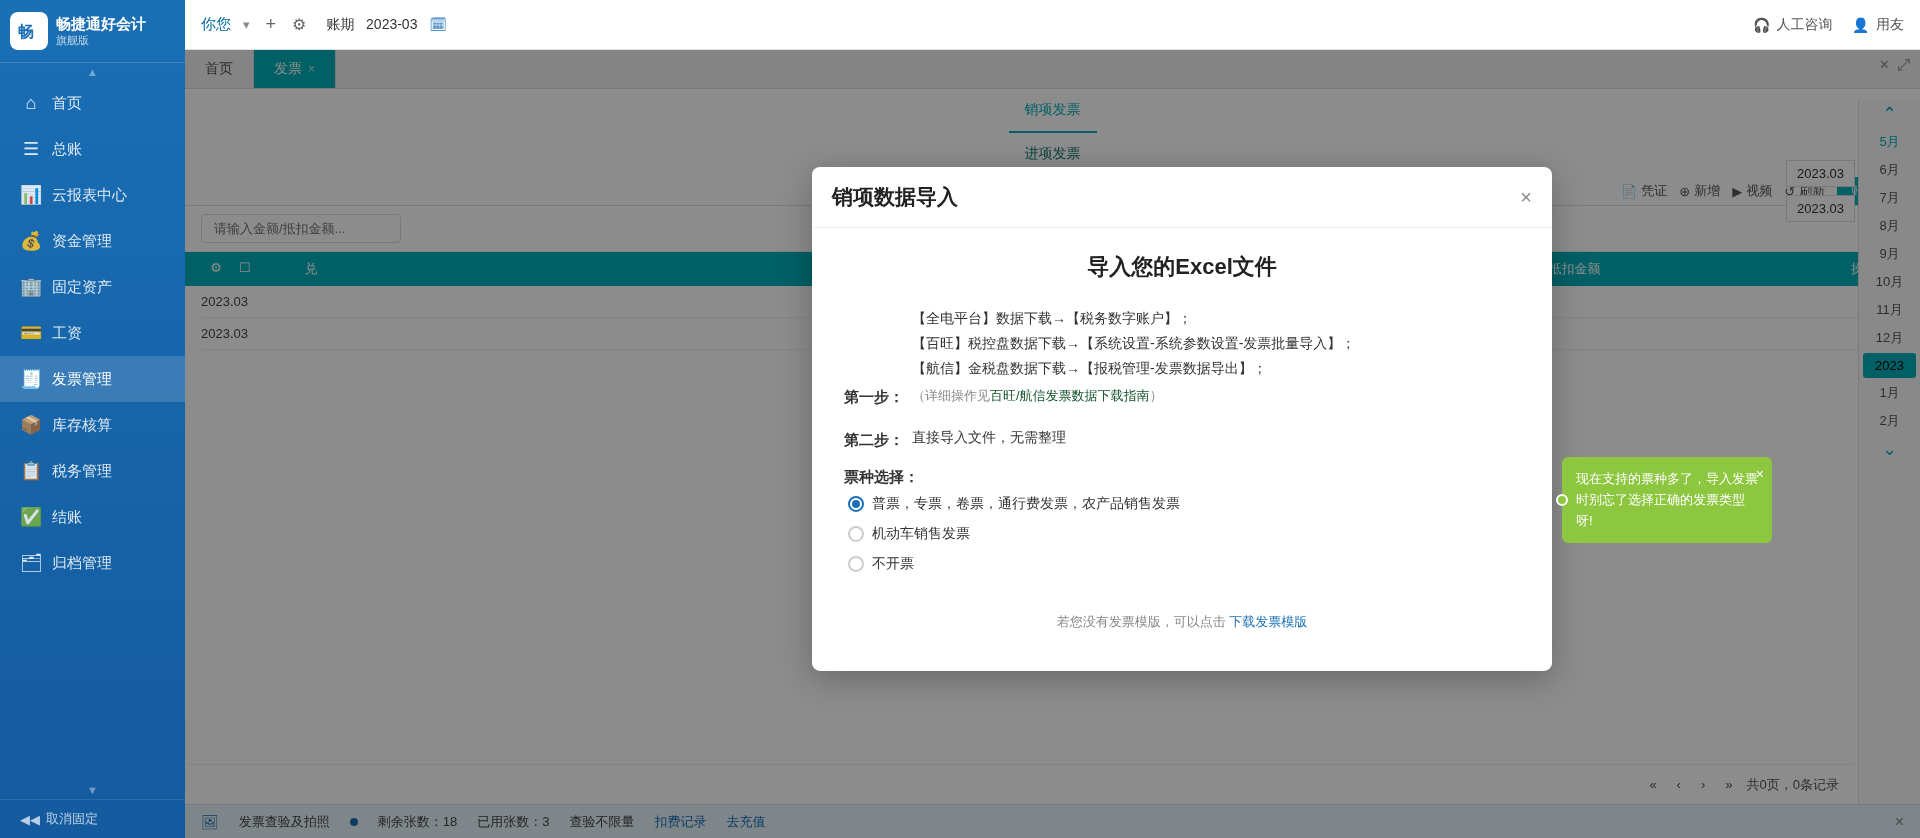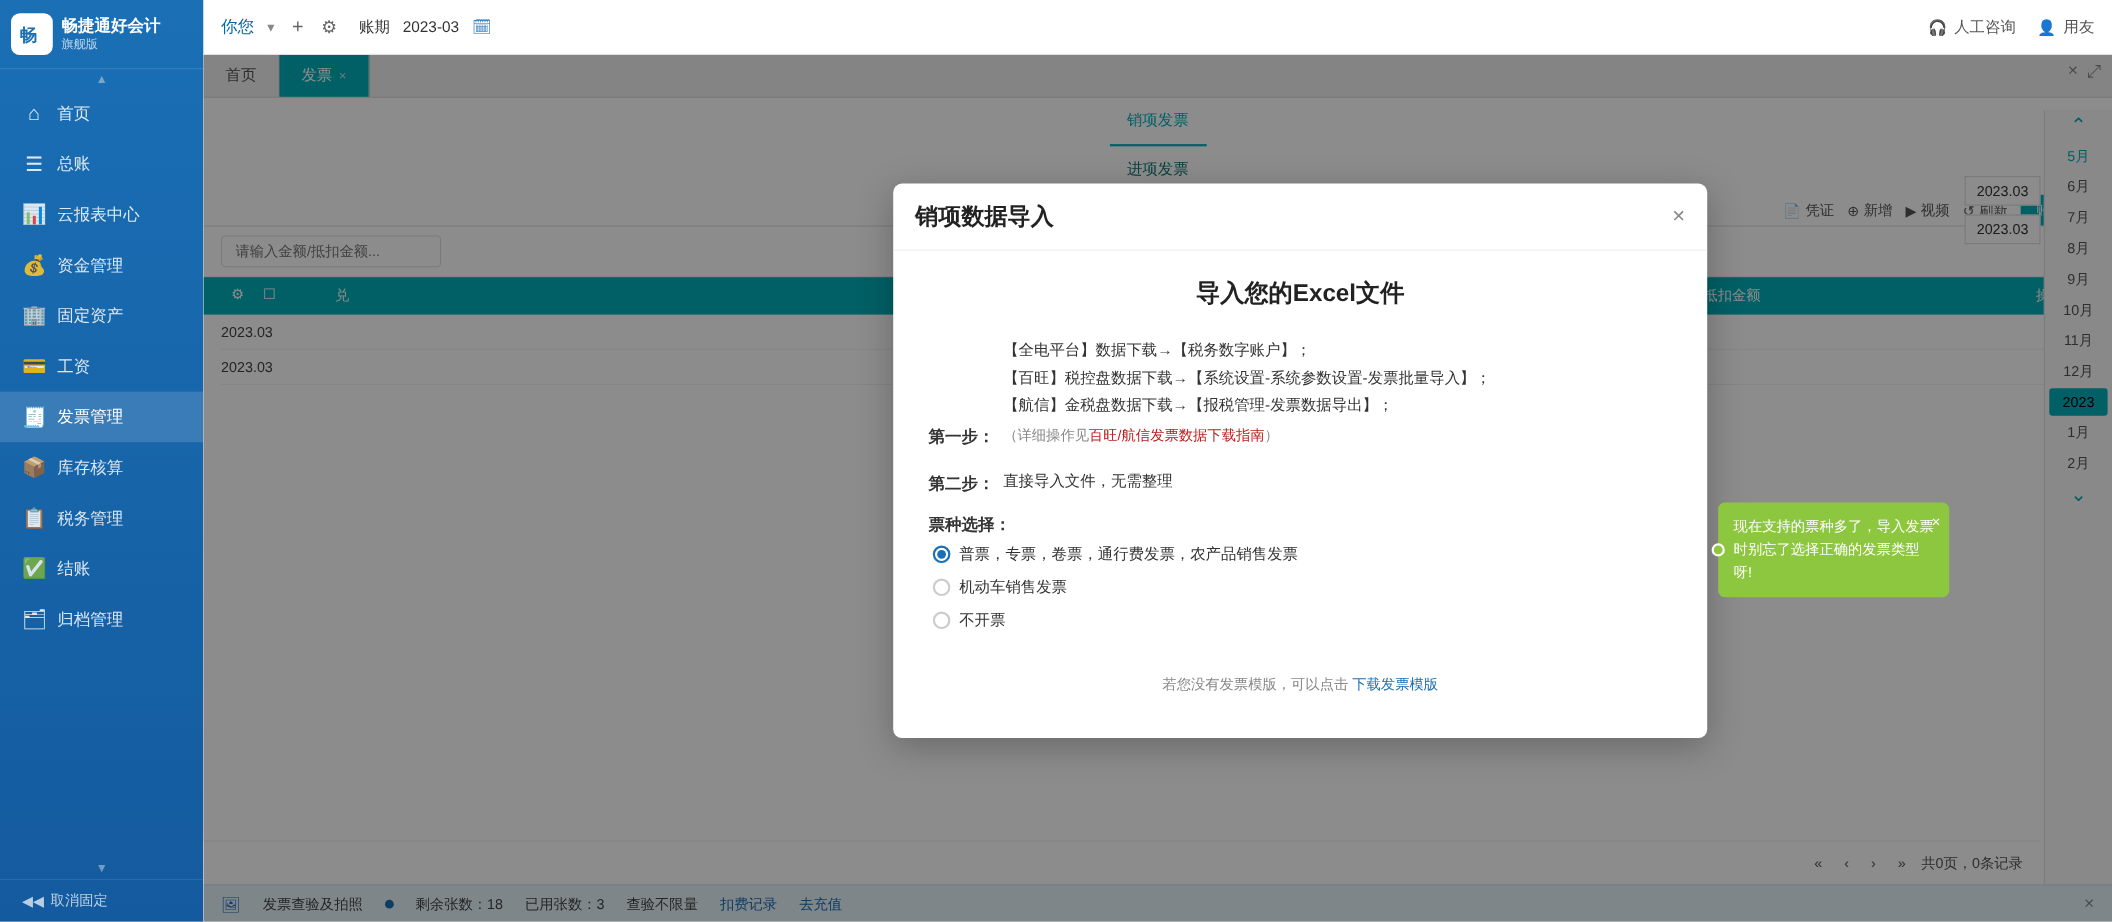--- a/index.html
+++ b/index.html
@@ -117,21 +117,21 @@
     .dialog-body { padding: 24px 32px 20px 32px; }
     .dialog-main-title {
       text-align: center; font-size: 22px; font-weight: 600; color: #222;
       margin-bottom: 24px;
     }
     .step { margin-bottom: 18px; display: flex; gap: 8px; align-items: flex-end; }
     .step-label { font-size: 15px; color: #333; font-weight: 600; white-space: nowrap; }
     .step-content { font-size: 14px; color: #333; line-height: 1.8; }
     .step-content .link { color: #1a6fb5; text-decoration: none; cursor: pointer; }
     .step-note { font-size: 13px; color: #888; margin-top: 2px; }
-    .step-note .link { color: #b91c1c; text-decoration: none; }
+    .step-note .link { color: #14532d; text-decoration: none; }
 
     .ticket-select { margin: 10px 0 16px 0; }
     .ticket-label { font-size: 15px; color: #333; font-weight: 600; margin-bottom: 10px; }
     .radio-group { display: flex; flex-direction: column; gap: 12px; margin-left: 4px; text-align: center; }
     .radio-item { display: flex; align-items: center; gap: 8px; font-size: 14px; color: #333; cursor: pointer; }
     .radio-circle {
       width: 16px; height: 16px; border-radius: 50%; border: 2px solid #ccc;
       display: flex; align-items: center; justify-content: center; flex-shrink: 0;
     }
     .radio-circle.checked { border-color: #1a6fb5; }

